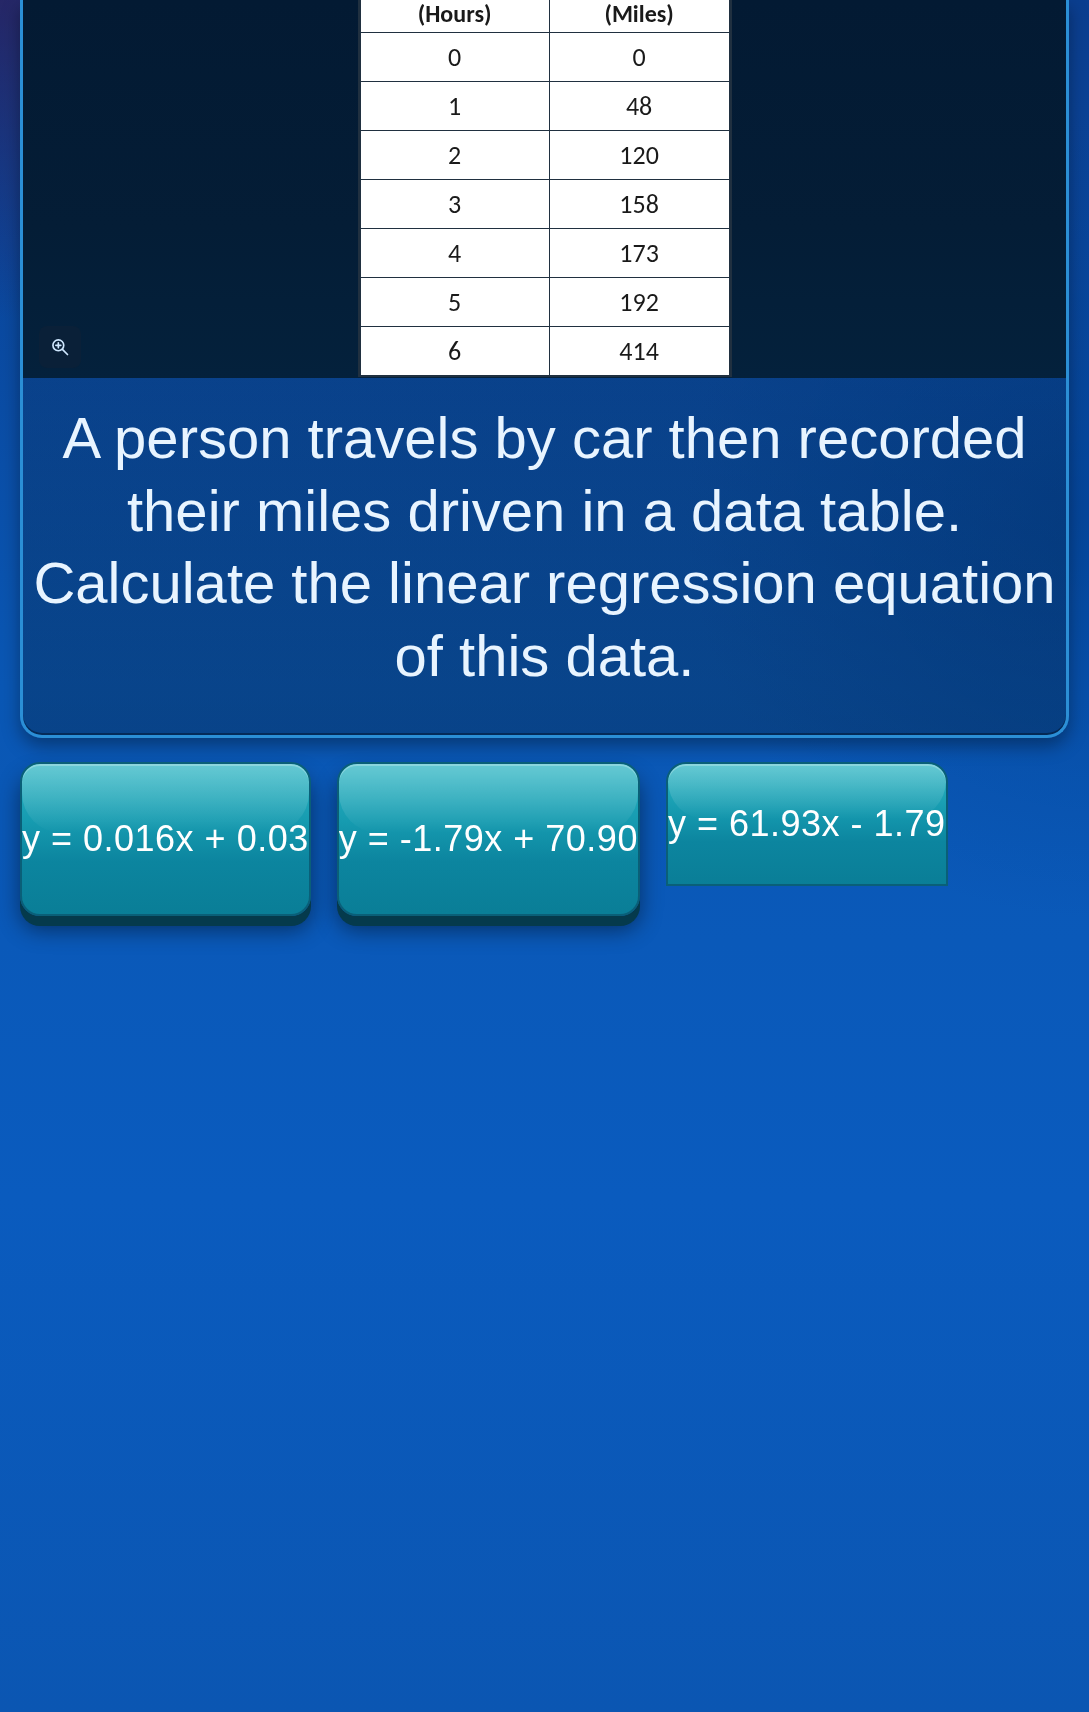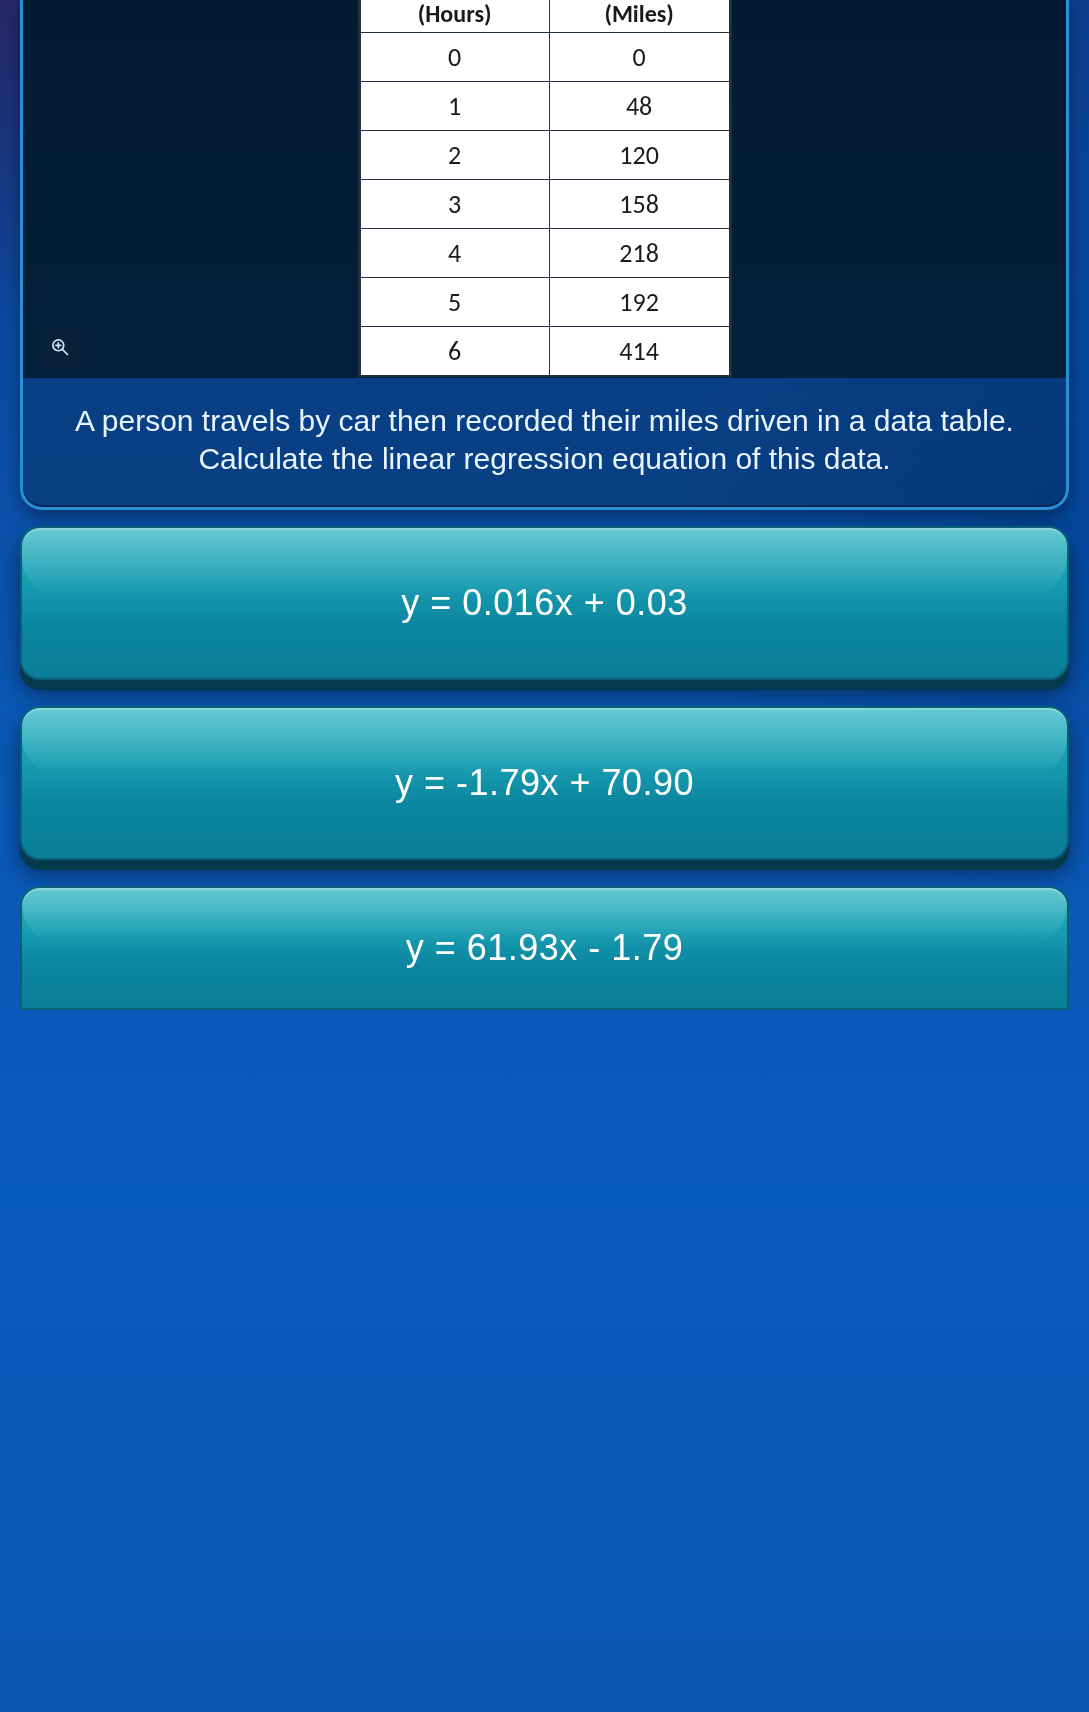--- a/index.html
+++ b/index.html
@@ -31,21 +31,21 @@
   }
 
   
   .question-card{
     position:relative;
     border:3px solid var(--panel-border);
     border-top:none;
     border-radius:0 0 22px 22px;
     background:linear-gradient(180deg, rgba(5,30,55,.05) 0%, rgba(5,30,55,.25) 60%, rgba(5,30,55,.35) 100%);
     box-shadow:0 8px 18px rgba(0,0,0,.35), inset 0 -2px 0 rgba(0,0,0,.35);
-    padding:0 0 26px 0;
+    padding:0 0 39px 0;
     overflow:hidden;
   }
 
   .media{
     background:linear-gradient(180deg,#031a33 0%, #041d36 60%, #04213c 100%);
     border-bottom:none;
     border-radius:0;
     padding:0;
     position:relative;
     min-height:378px;
@@ -78,27 +78,27 @@
   }
   .data-table th{
     font-weight:700; font-size:24px; padding:0 6px 4px 6px;
     border-top:none;
   }
   .data-table td{ font-size:26px; padding:8px 6px; }
   .data-table tr:last-child td{ border-bottom:none; }
 
   .question-text{
     color:var(--text);
-    font-size:30px;
+    font-size:58px;
     line-height:1.25;
     text-align:center;
     padding:24px 10px 4px 10px;
   }
 
-  .answers{ margin-top:16px; display:flex; flex-direction:column; gap:26px; }
+  .answers{ margin-top:24px; display:flex; flex-direction:row; gap:26px; }
   .answer{
     position:relative;
     height:150px;
     border-radius:20px;
     border:2px solid #0a5f78;
     background:linear-gradient(180deg, #2bb5c3 0%, #169bb0 38%, #0c859f 65%, #0a7e97 100%);
     box-shadow:0 10px 0 #053a4c, 0 14px 22px rgba(0,0,0,.45), inset 0 2px 0 rgba(255,255,255,.25);
     color:var(--white);
     display:flex; align-items:center; justify-content:center;
     font-size:36px;
@@ -147,21 +147,21 @@
             <tr>
               <td>2</td>
               <td>120</td>
             </tr>
             <tr>
               <td>3</td>
               <td>158</td>
             </tr>
             <tr>
               <td>4</td>
-              <td>218</td>
+              <td>173</td>
             </tr>
             <tr>
               <td>5</td>
               <td>192</td>
             </tr>
             <tr>
               <td>6</td>
               <td>414</td>
             </tr>
           </tbody>

